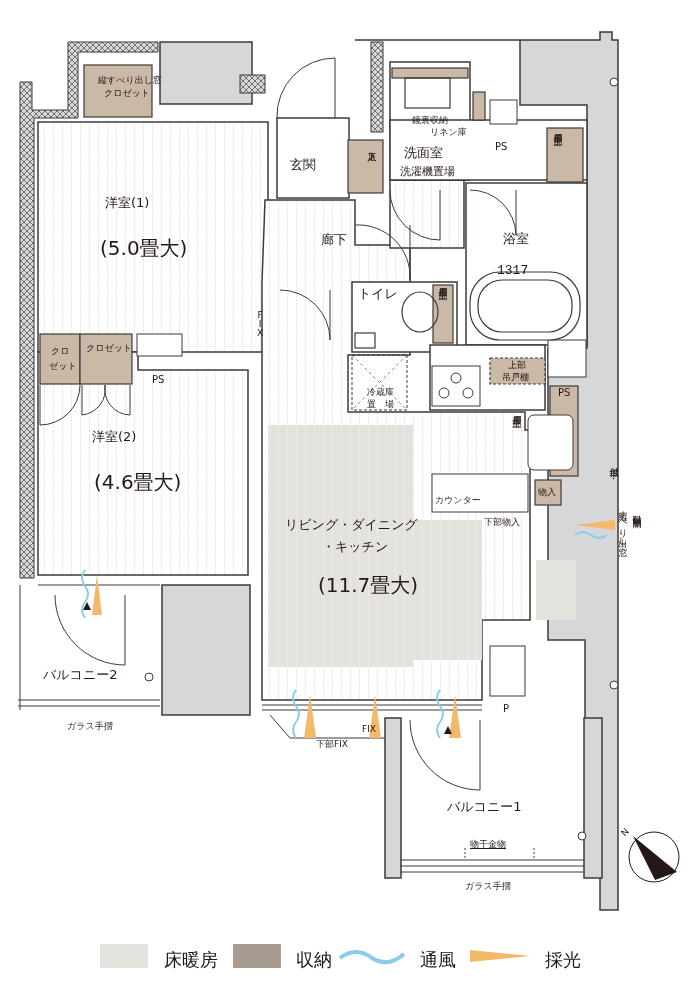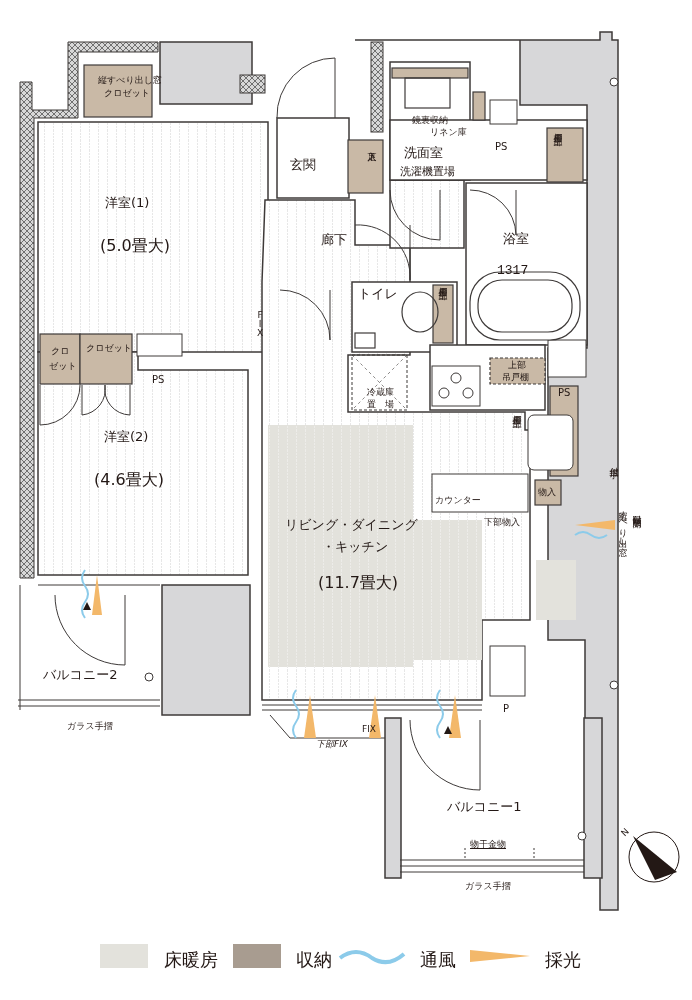--- a/index.html
+++ b/index.html
@@ -1,20 +1,20 @@
 <!DOCTYPE html>
 <html><head>
 <meta charset="utf-8">
 <style>
   html,body{margin:0;padding:0;background:#fff;}
   body{width:692px;height:1000px;position:relative;overflow:hidden;font-family:"DejaVu Sans","Liberation Sans",sans-serif;color:#231815;}
   svg{position:absolute;left:0;top:0;}
   .lbl{position:absolute;white-space:nowrap;color:#231815;line-height:1;}
   .room{font-size:13px;}
-  .size{font-size:16px;}
+  .size{font-size:20px;}
   .sm{font-size:10px;margin-top:36px;}
   .xs{font-size:9px;}
   .vert{writing-mode:vertical-rl;text-orientation:upright;letter-spacing:-1px;}
   .leg-sw{position:absolute;top:944px;width:48px;height:24px;}
   .leg-tx{position:absolute;top:948px;font-size:18px;font-family:"DejaVu Serif","Liberation Serif",serif;}
 </style>
 </head>
 <body>
 
 <svg width="692" height="1000" viewBox="0 0 692 1000">
@@ -161,21 +161,21 @@
   </g>
 
   <g>
     <circle cx="654" cy="857" r="25" fill="#fff" stroke="#231815" stroke-width="1"></circle>
     <polygon points="633,836 677,872 655,880" fill="#231815"></polygon>
   </g>
 </svg>
 
 <div class="lbl room" style="left:105px;top:196px;">洋室(1)</div>
 <div class="lbl size" style="left:100px;top:238px;">(5.0畳大)</div>
-<div class="lbl room" style="left:104px;top:430px;">洋室(2)</div>
+<div class="lbl room" style="left:92px;top:430px;">洋室(2)</div>
 <div class="lbl size" style="left:94px;top:472px;">(4.6畳大)</div>
 <div class="lbl room" style="left:285px;top:518px;">リビング・ダイニング</div>
 <div class="lbl room" style="left:322px;top:540px;">・キッチン</div>
 <div class="lbl size" style="left:318px;top:575px;">(11.7畳大)</div>
 <div class="lbl room" style="left:290px;top:158px;">玄関</div>
 <div class="lbl room" style="left:293px;top:233px;margin-left:28px;">廊下</div>
 <div class="lbl room" style="left:358px;top:287px;">トイレ</div>
 <div class="lbl" style="left:404px;top:146px;font-size:13px;">洗面室</div>
 <div class="lbl room" style="left:503px;top:232px;">浴室</div>
 <div class="lbl room" style="left:497px;top:264px;font-family:Liberation Mono, monospace;">1317</div>
@@ -203,21 +203,21 @@
 <div class="lbl xs" style="left:367px;top:388px;">冷蔵庫</div>
 <div class="lbl xs" style="left:367px;top:400px;">置　場</div>
 <div class="lbl xs" style="left:435px;top:496px;">カウンター</div>
 <div class="lbl xs" style="left:538px;top:488px;">物入</div>
 <div class="lbl xs" style="left:484px;top:518px;">下部物入</div>
 <div class="lbl xs vert" style="left:609px;top:462px;">手摺付</div>
 <div class="lbl xs vert" style="left:618px;top:505px;">縦すべり出し窓</div>
 <div class="lbl xs vert" style="left:632px;top:512px;">開放制限付</div>
 <div class="lbl xs vert" style="left:255px;top:310px;">FIX</div>
 <div class="lbl xs" style="left:362px;top:725px;">FIX</div>
-<div class="lbl xs" style="left:316px;top:740px;font-style:italic;">下部FIX</div>
+<div class="lbl xs" style="left:316px;top:740px;">下部FIX</div>
 <div class="lbl xs" style="left:67px;top:722px;">ガラス手摺</div>
 <div class="lbl xs" style="left:465px;top:882px;">ガラス手摺</div>
 <div class="lbl xs" style="left:470px;top:840px;text-decoration:underline;">物干金物</div>
 <div class="lbl xs" style="left:622px;top:828px;transform:rotate(-45deg);">N</div>
 
 <div>
   <div class="leg-sw" style="left:100px;background:#e3e2dc;"></div>
   <div class="leg-tx" style="left:164px;">床暖房</div>
   <div class="leg-sw" style="left:233px;background:#a89c90;"></div>
   <div class="leg-tx" style="left:296px;text-align:center;">収納</div>

